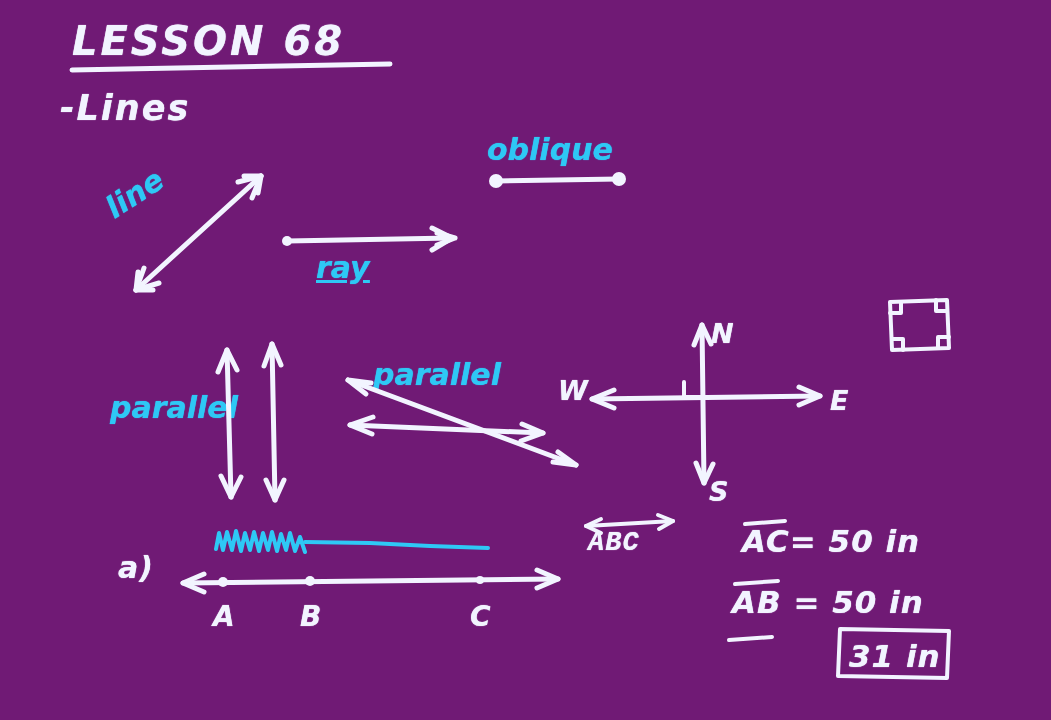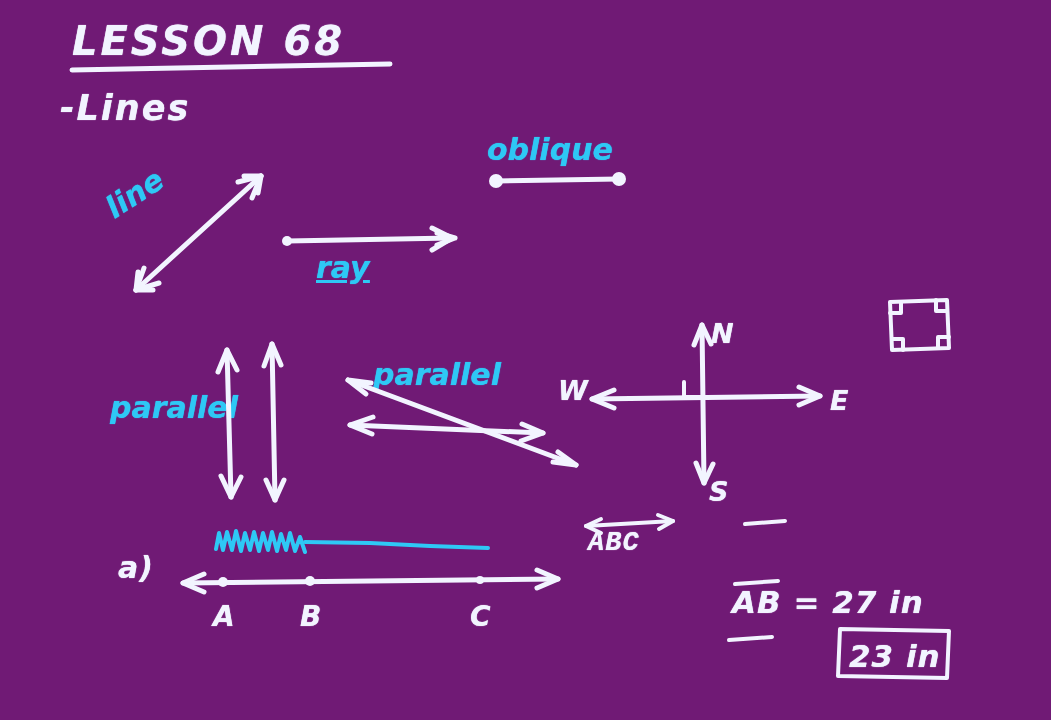--- a/index.html
+++ b/index.html
@@ -62,22 +62,23 @@
   <div class="hand-white lbl-sm" style="left:558px;top:375px;">W</div>
 
   <div class="hand-white lbl-sm" style="left:588px;top:528px;font-family:Liberation Mono, monospace;">ABC</div>
 
   <div class="hand-white lbl-md" style="left:118px;top:550px;">a)</div>
 
   <div class="hand-white pt" style="left:213px;top:600px;">A</div>
   <div class="hand-white pt" style="left:300px;top:600px;">B</div>
   <div class="hand-white pt" style="left:470px;top:600px;">C</div>
 
-  <div class="hand-white eq" style="left:732px;top:584px;">AB = 27 in</div>
-  <div class="hand-white eq" style="left:849px;top:638px;">23 in</div>
+  <div class="hand-white eq" style="left:742px;top:523px;">AC= 50 in</div>
+  <div class="hand-white eq" style="left:732px;top:584px;">AB = 50 in</div>
+  <div class="hand-white eq" style="left:849px;top:638px;">31 in</div>
 
   <svg class="layer" viewBox="0 0 1051 720">
     <defs>
       <style>
         .w{stroke:#f2f4ff;stroke-width:5;fill:none;stroke-linecap:round;stroke-linejoin:round;}
         .w3{stroke:#f2f4ff;stroke-width:4;fill:none;stroke-linecap:round;stroke-linejoin:round;}
         .wd{fill:#f2f4ff;}
         .c{stroke:#2ec8f5;stroke-width:4;fill:none;stroke-linecap:round;stroke-linejoin:round;}
       </style>
     </defs>

